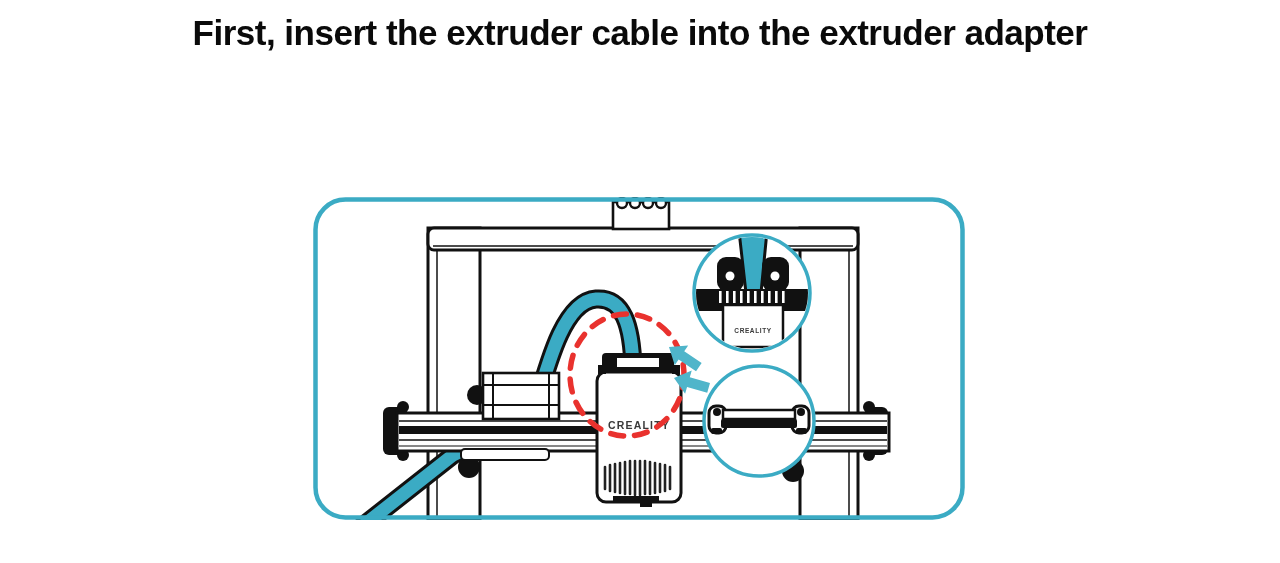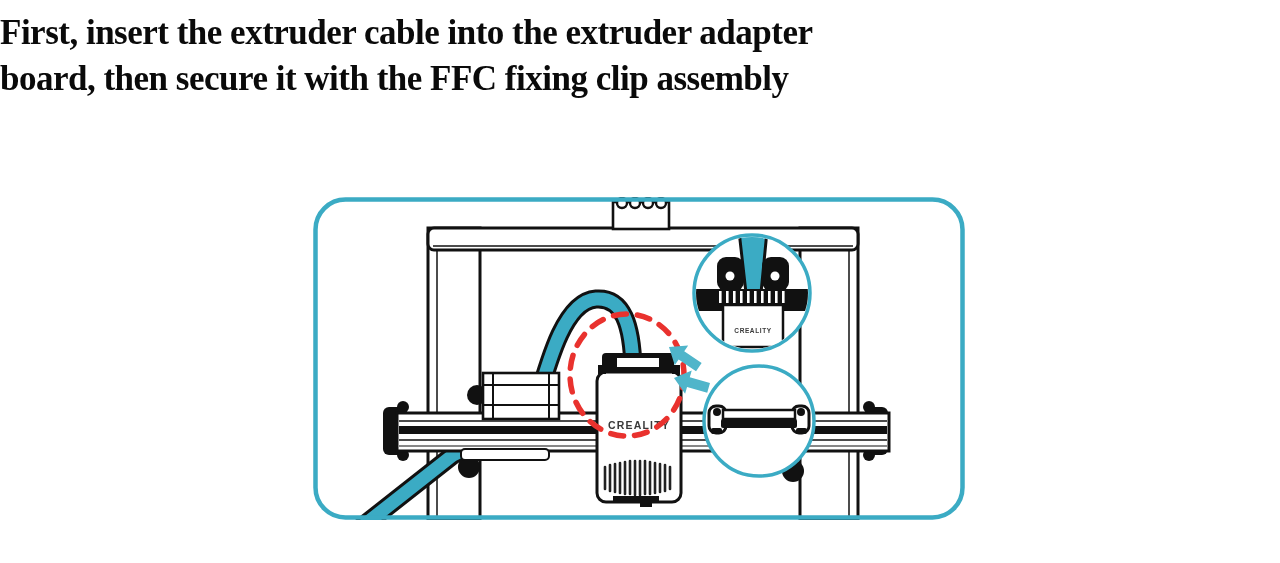--- a/index.html
+++ b/index.html
@@ -10,26 +10,26 @@
     height: 563px;
     background: #ffffff;
     overflow: hidden;
     font-family: "Liberation Sans", sans-serif;
   }
   .title {
     position: absolute;
     top: 10px;
     left: 0;
     width: 1280px;
+    text-align: center;
     color: #0a0a0a;
     font-size: 35px;
     font-weight: bold;
     letter-spacing: -0.5px;
     line-height: 46px;
-    font-family: Liberation Serif, serif;
   }
   .diagram-wrap {
     position: absolute;
     left: 313px;
     top: 197px;
     width: 652px;
     height: 323px;
   }
   svg { display: block; }
   .brand-text {
@@ -38,21 +38,20 @@
     fill: #3a3a3a;
   }
 </style>
 </head>
 <body>
 
 <div class="stage">
 
   <div class="title">
     <div>First, insert the extruder cable into the extruder adapter</div>
-    <div>board, then secure it with the FFC fixing clip assembly</div>
   </div>
 
   <div class="diagram-wrap">
     <svg width="652" height="323" viewBox="0 0 652 323">
       <defs>
         <clipPath id="clipInsetTop">
             <circle cx="439" cy="96" r="56"></circle>
           </clipPath>
         <clipPath id="clipInsetBottom">
             <circle cx="446" cy="224" r="53"></circle>

